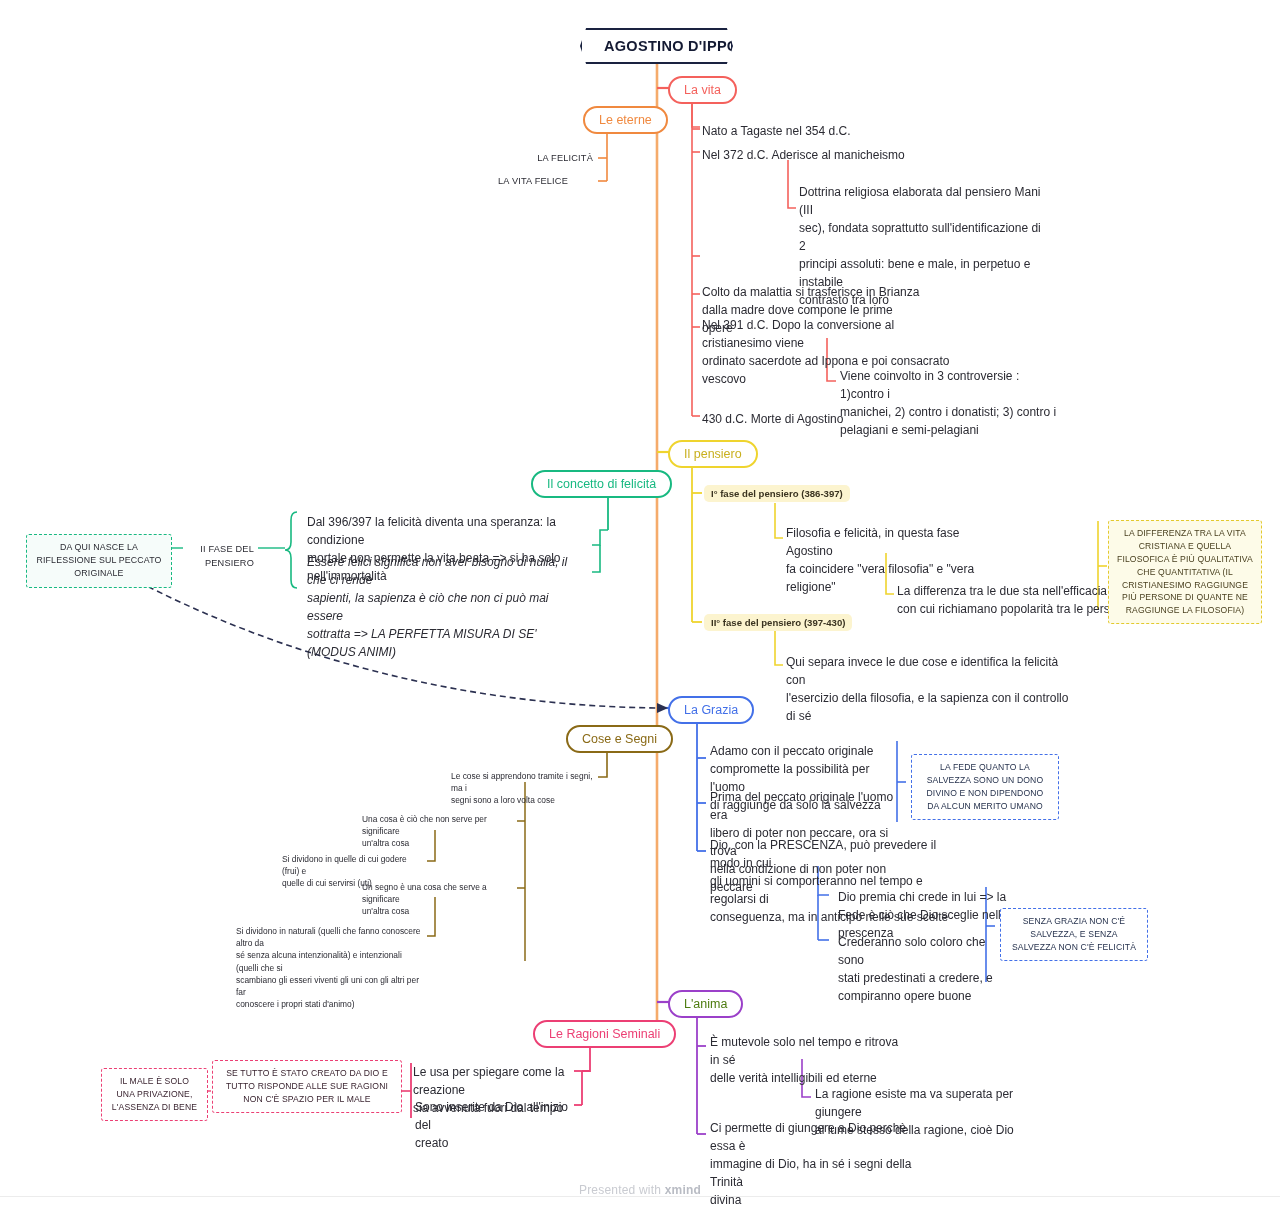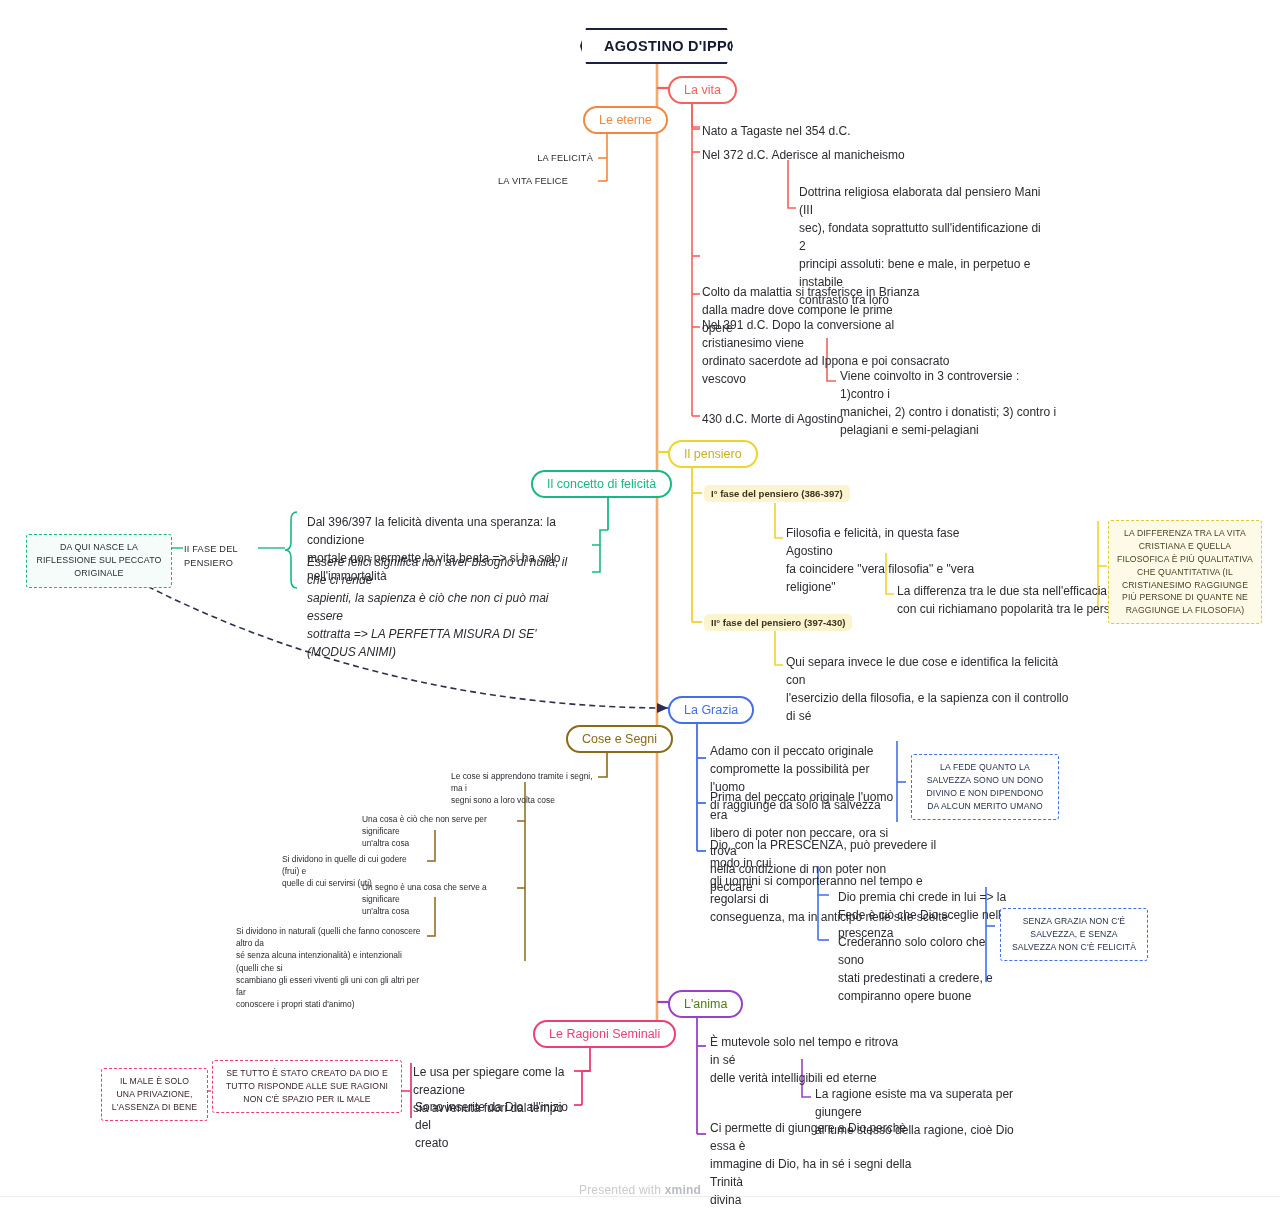--- a/index.html
+++ b/index.html
@@ -248,21 +248,21 @@
 RAGGIUNGE LA FILOSOFIA)</div>
 
   <div class="topic" style="left:531px; top:470px; border-color:#18b981; color:#18b981;">Il concetto di felicità</div>
 
   <div class="leaf" style="left:307px; top:513px; width:275px;">Dal 396/397 la felicità diventa una speranza: la condizione
 mortale non permette la vita beata =&gt; si ha solo nell'immortalità</div>
   <div class="leaf ital" style="left:307px; top:553px; width:275px;">Essere felici significa non aver bisogno di nulla, il che ci rende
 sapienti, la sapienza è ciò che non ci può mai essere
 sottratta =&gt; LA PERFETTA MISURA DI SE' (MODUS ANIMI)</div>
 
-  <div class="leaf caps" style="left:184px; top:543px; width:80px; text-align:left; color:#2b2b33;">II FASE DEL PENSIERO</div>
+  <div class="leaf caps" style="left:174px; top:543px; width:80px; text-align:right; color:#2b2b33;">II FASE DEL PENSIERO</div>
 
   <div class="callout" style="left:26px; top:534px; width:146px; border-color:#18b981; background:#f6fcfa; font-size:8.8px;">DA QUI NASCE LA RIFLESSIONE
 SUL PECCATO ORIGINALE</div>
 
   <div class="topic" style="left:668px; top:696px; border-color:#4370e8; color:#4370e8;">La Grazia</div>
 
   <div class="leaf" style="left:710px; top:742px; width:175px;">Adamo con il peccato originale
 compromette la possibilità per l'uomo
 di raggiunge da solo la salvezza</div>
   <div class="leaf" style="left:710px; top:788px; width:195px;">Prima del peccato originale l'uomo era

